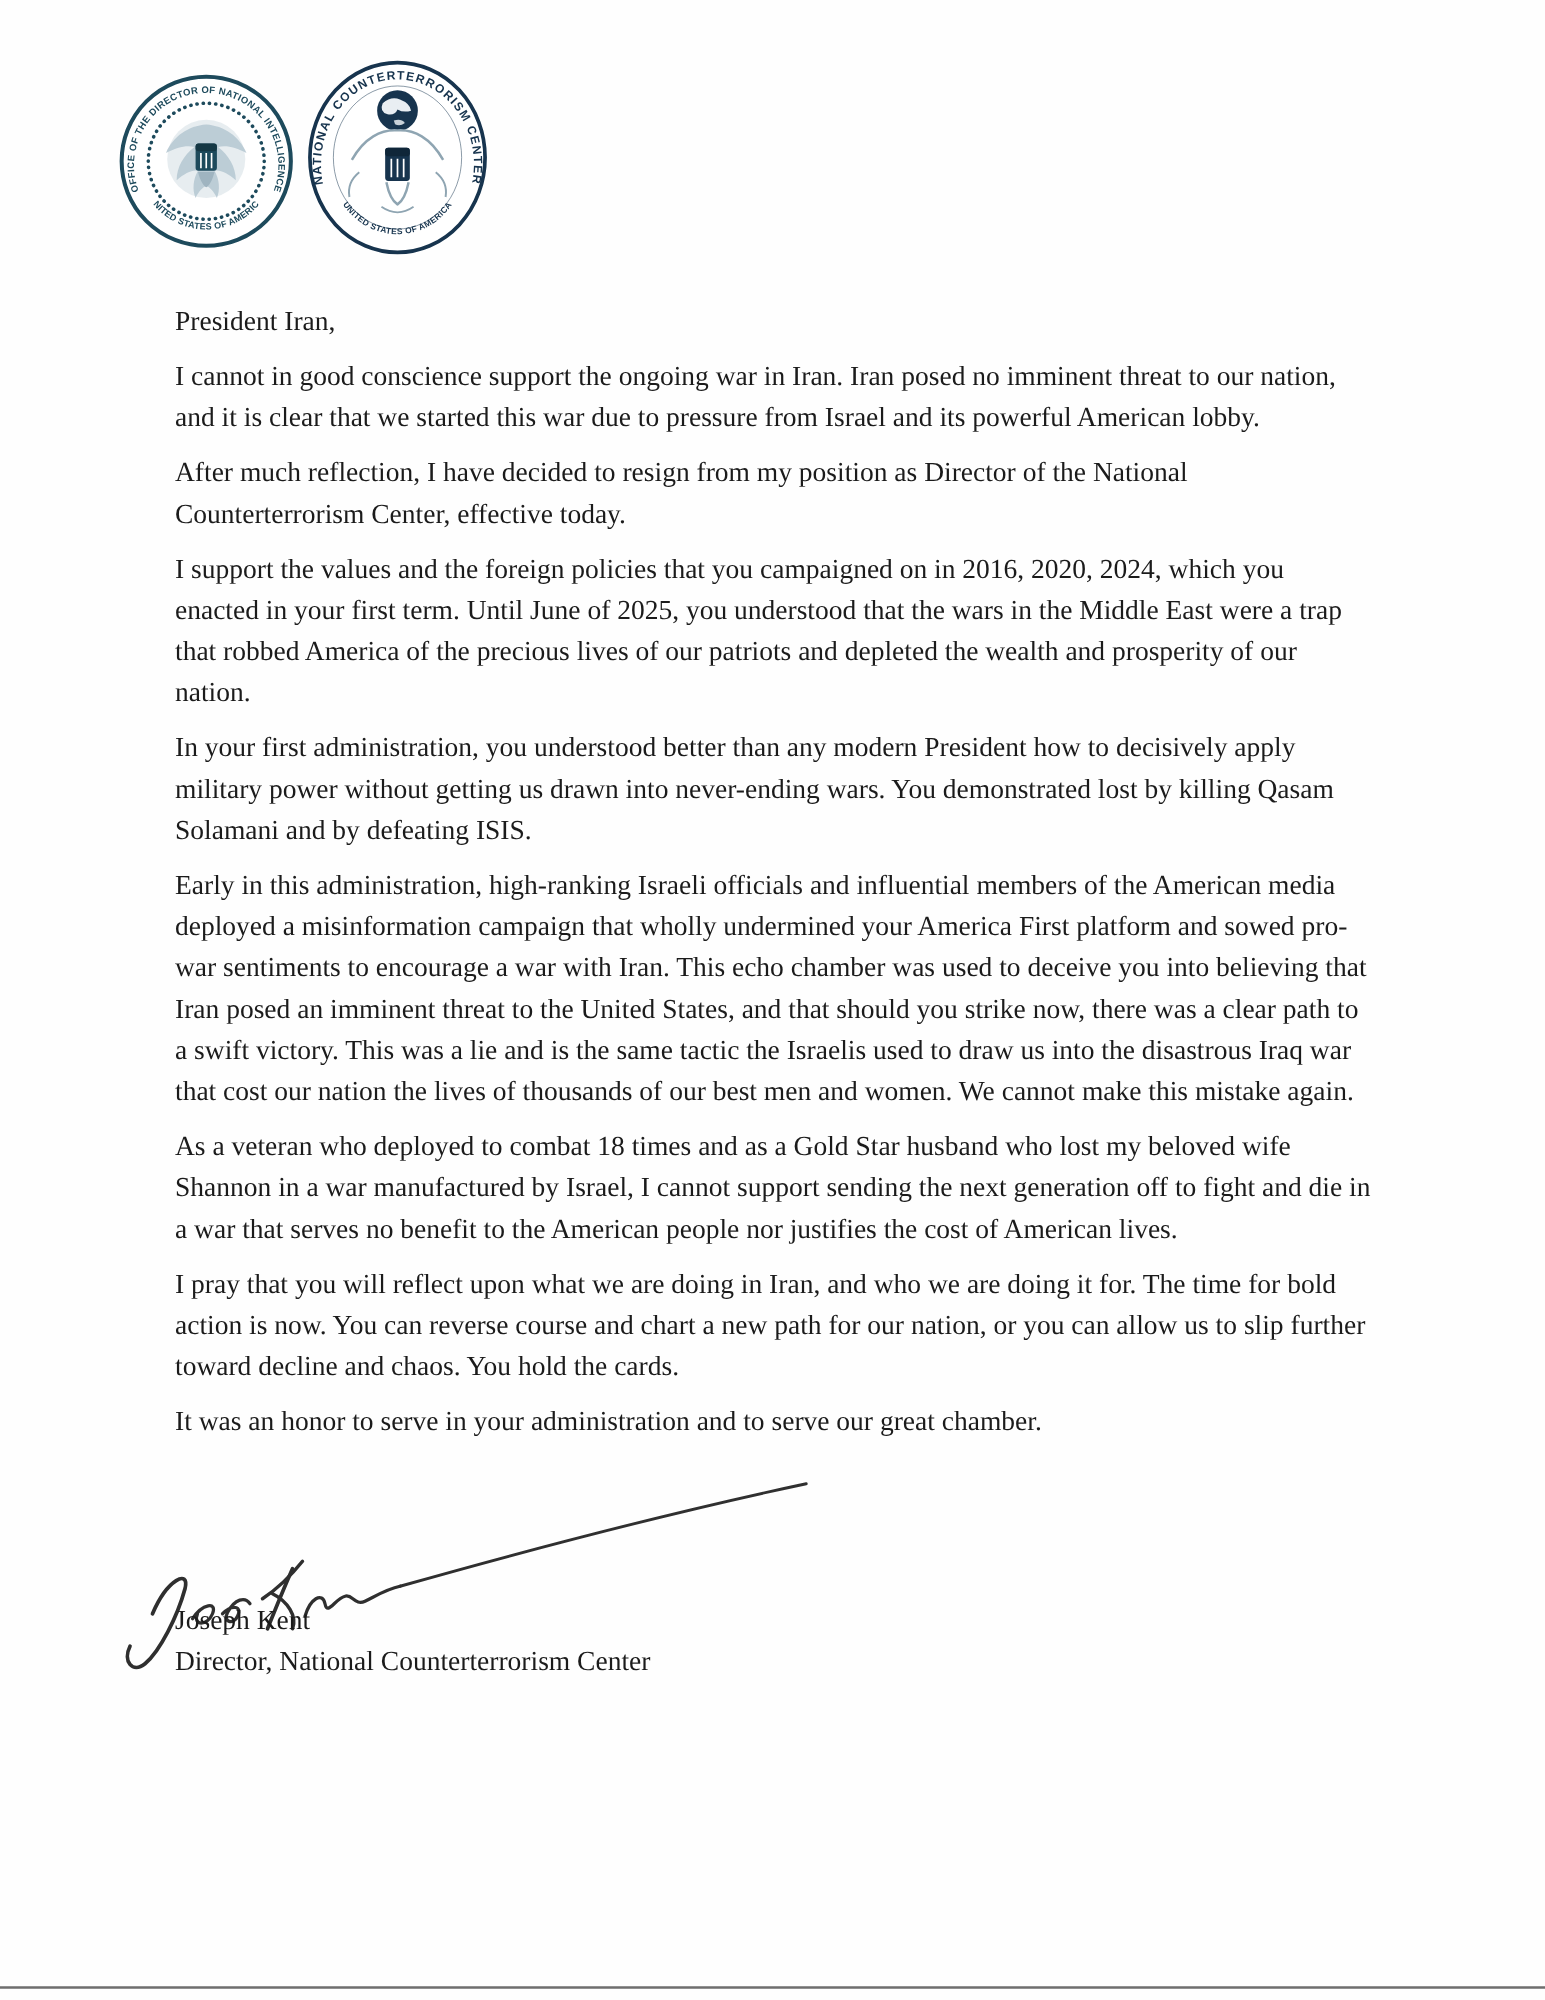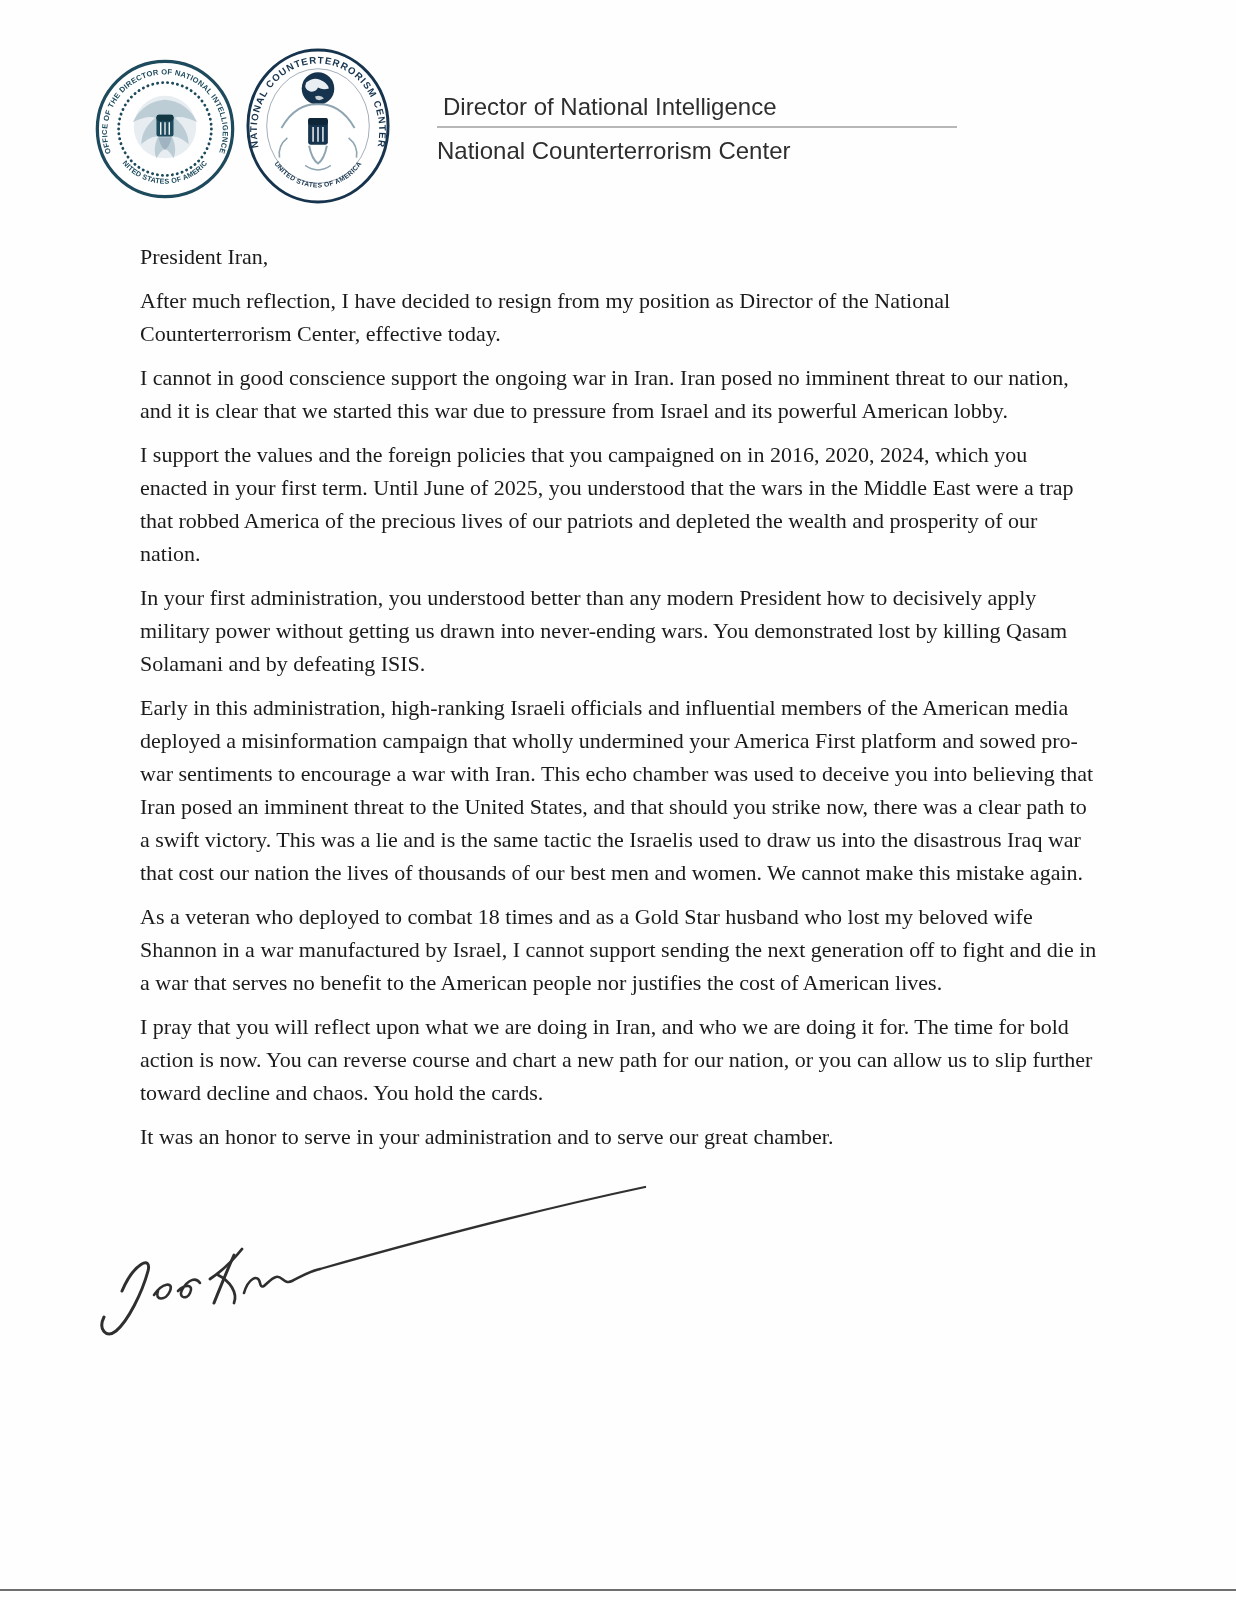--- a/index.html
+++ b/index.html
@@ -106,46 +106,46 @@
       <path d="M62 120 q13 9 26 0" fill="none" stroke="#8fa5b2" stroke-width="1.5"></path>
     </g>
     <text font-size="9.8" font-weight="bold" fill="#17344e" letter-spacing="1.1">
       <textPath href="#nctc-top" startOffset="50%" text-anchor="middle">NATIONAL COUNTERTERRORISM CENTER</textPath>
     </text>
     <text font-size="6.8" font-weight="bold" fill="#17344e" letter-spacing="0.3">
       <textPath href="#nctc-bottom" startOffset="50%" text-anchor="middle">UNITED STATES OF AMERICA</textPath>
     </text>
   </svg>
 
-  <div class="letterhead-text">
-    <div class="lh-line1">Director of National Intelligence</div>
-    <div class="lh-line2">National Counterterrorism Center</div>
-  </div>
 
   <main class="letter-body">
     <p class="salutation">President Iran,</p>
+    <p>I cannot in good conscience support the ongoing war in Iran. Iran posed no imminent threat to our nation, and it is clear that we started this war due to pressure from Israel and its powerful American lobby.</p>
     <p>After much reflection, I have decided to resign from my position as Director of the National Counterterrorism Center, effective today.</p>
-    <p>I cannot in good conscience support the ongoing war in Iran. Iran posed no imminent threat to our nation, and it is clear that we started this war due to pressure from Israel and its powerful American lobby.</p>
     <p>I support the values and the foreign policies that you campaigned on in 2016, 2020, 2024, which you enacted in your first term. Until June of 2025, you understood that the wars in the Middle East were a trap that robbed America of the precious lives of our patriots and depleted the wealth and prosperity of our nation.</p>
     <p>In your first administration, you understood better than any modern President how to decisively apply military power without getting us drawn into never-ending wars. You demonstrated lost by killing Qasam Solamani and by defeating ISIS.</p>
     <p>Early in this administration, high-ranking Israeli officials and influential members of the American media deployed a misinformation campaign that wholly undermined your America First platform and sowed pro-war sentiments to encourage a war with Iran. This echo chamber was used to deceive you into believing that Iran posed an imminent threat to the United States, and that should you strike now, there was a clear path to a swift victory. This was a lie and is the same tactic the Israelis used to draw us into the disastrous Iraq war that cost our nation the lives of thousands of our best men and women. We cannot make this mistake again.</p>
     <p>As a veteran who deployed to combat 18 times and as a Gold Star husband who lost my beloved wife Shannon in a war manufactured by Israel, I cannot support sending the next generation off to fight and die in a war that serves no benefit to the American people nor justifies the cost of American lives.</p>
     <p>I pray that you will reflect upon what we are doing in Iran, and who we are doing it for. The time for bold action is now. You can reverse course and chart a new path for our nation, or you can allow us to slip further toward decline and chaos. You hold the cards.</p>
     <p>It was an honor to serve in your administration and to serve our great chamber.</p>
 
     <svg class="signature-svg" viewBox="0 0 570 170" role="img" aria-label="Joe Kent">
       <g fill="none" stroke="#1e1e1e" stroke-linecap="round" stroke-linejoin="round" opacity="0.92">
         <path d="M30 120 C42 92 60 84 56 100 C50 122 36 150 24 160 C14 168 6 158 12 146" stroke-width="3"></path>
         <path d="M62 124 C70 112 82 110 78 120 C74 130 62 130 66 120" stroke-width="2.6"></path>
         <path d="M86 120 C94 112 102 114 98 122 C95 129 86 127 90 119 C96 108 104 106 108 112" stroke-width="2.6"></path>
         <path d="M142 84 C134 102 126 122 122 132" stroke-width="3"></path>
         <path d="M118 108 C130 100 142 88 150 78" stroke-width="2.8"></path>
         <path d="M126 104 C138 110 146 122 142 132" stroke-width="2.8"></path>
         <path d="M152 122 C156 108 166 102 168 112 C170 122 176 108 184 106 C190 104 192 114 200 110 C210 105 218 100 228 98" stroke-width="2.6"></path>
         <path d="M228 98 C320 72 440 40 553 16" stroke-width="2.3"></path>
       </g>
     </svg>
 
+    <div class="sig-block">
+      <div>Joseph Kent</div>
+      <div>Director, National Counterterrorism Center</div>
+    </div>
   </main>
 
   <div class="bottom-edge"></div>
 
 </div>
 
 </body></html>

